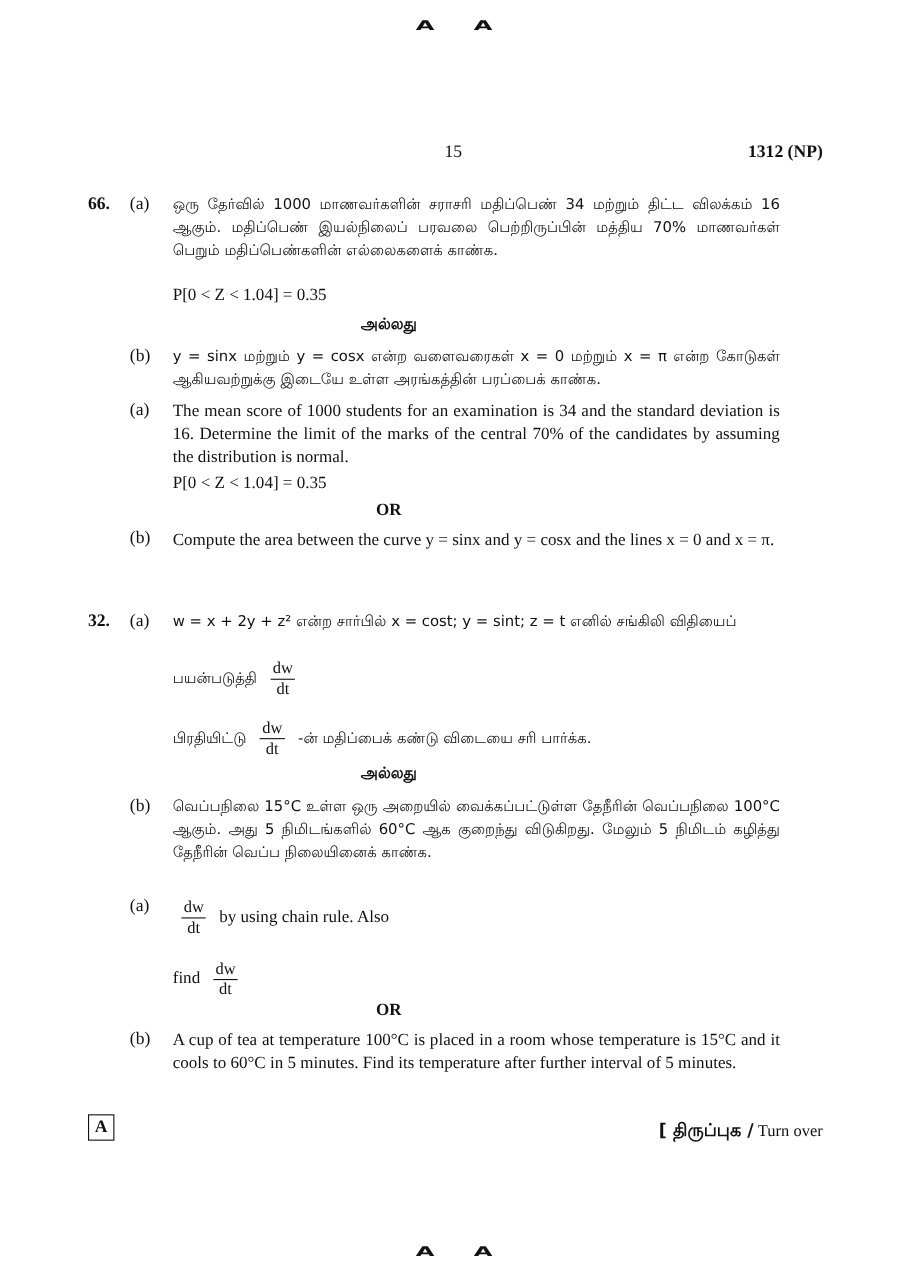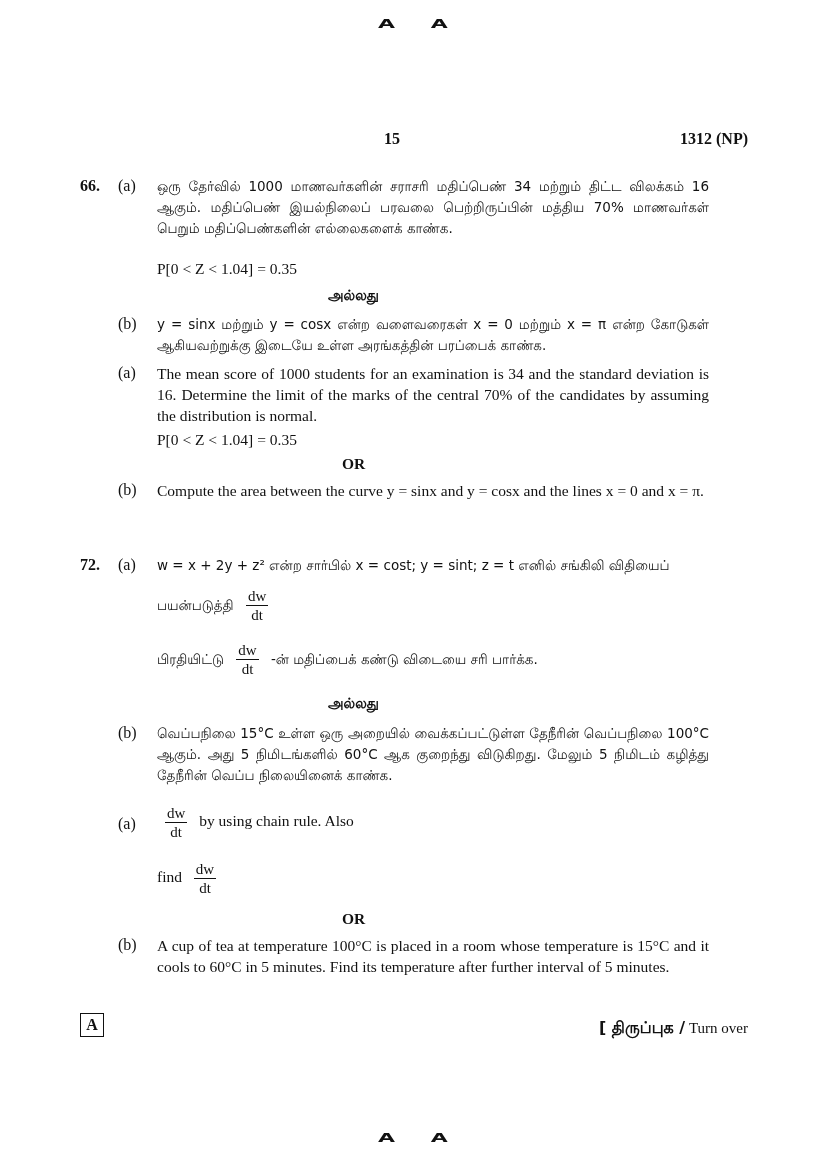--- a/index.html
+++ b/index.html
@@ -1,29 +1,29 @@
 <!DOCTYPE html>
 <html><head>
 <meta charset="utf-8">
 <style>
   html, body { margin:0; padding:0; background:#ffffff; }
   body { width:826px; height:1169px; position:relative; overflow:hidden;
          font-family:"Liberation Serif","DejaVu Serif",serif; color:#111; }
   .mark { position:absolute; top:17px; left:378px; font-family:"DejaVu Sans",sans-serif;
           font-weight:bold; font-size:22px; letter-spacing:14px; transform:scaleY(0.55); transform-origin:top left; }
   .mark.bottom { top:1131px; }
-  .pg { position:absolute; top:130px; left:384px; font-size:16px; font-weight:bold; }
+  .pg { position:absolute; top:130px; left:404px; font-size:16px; font-weight:normal; }
   .code { position:absolute; top:130px; right:78px; font-size:16px; font-weight:bold; }
   .qnum { position:absolute; left:80px; font-weight:bold; font-size:16px; }
   .part { position:absolute; left:118px; font-size:16px; }
   .txt { position:absolute; left:157px; width:552px; font-size:15.5px; line-height:21px; text-align:justify; }
   .txt.ta { font-family:"DejaVu Sans",sans-serif; font-size:13.5px; line-height:21px; }
   .center { position:absolute; left:0; width:707px; text-align:center; font-weight:bold; font-size:15.5px; }
   .center.ta { font-family:"DejaVu Sans",sans-serif; font-size:14px; }
-  .frac { display:inline-block; vertical-align:middle; text-align:center; margin:0 8px; line-height:18px; font-size:15px; font-family:"Liberation Serif",serif; }
+  .frac { display:inline-block; vertical-align:middle; text-align:center; margin:12px 8px; line-height:18px; font-size:15px; font-family:"Liberation Serif",serif; }
   .frac .n { display:block; border-bottom:1px solid #111; padding:0 2px; }
   .frac .d { display:block; }
   .boxA { position:absolute; left:80px; top:1013px; width:22px; height:22px; border:1.5px solid #111;
           font-weight:bold; font-size:16px; text-align:center; line-height:22px; }
   .turn { position:absolute; right:78px; top:1018px; font-size:15px; }
   .turn .ta { font-family:"DejaVu Sans",sans-serif; font-size:16px;font-weight:bold; }
 </style>
 </head>
 <body>
 
@@ -43,21 +43,21 @@
 
 <div class="part" style="top:364px">(a)</div>
 <div class="txt" style="top:363px">The mean score of 1000 students for an examination is 34 and the standard deviation is 16. Determine the limit of the marks of the central 70% of the candidates by assuming the distribution is normal.</div>
 <div class="txt" style="top:429px">P[0 &lt; Z &lt; 1.04] = 0.35</div>
 
 <div class="center" style="top:455px">OR</div>
 
 <div class="part" style="top:481px">(b)</div>
 <div class="txt" style="top:480px">Compute the area between the curve y = sinx and y = cosx and the lines x = 0 and x = π.</div>
 
-<div class="qnum" style="top:556px">72.</div>
+<div class="qnum" style="top:556px">32.</div>
 <div class="part" style="top:556px">(a)</div>
 <div class="txt ta" style="top:555px">w = x + 2y + z² என்ற சார்பில் x = cost; y = sint; z = t எனில் சங்கிலி விதியைப்</div>
 
 <div class="txt ta" style="top:587px">
   <span>பயன்படுத்தி</span>
   <span class="frac">
     <span class="n">dw</span>
     <span class="d">dt</span>
   </span>
 </div>

